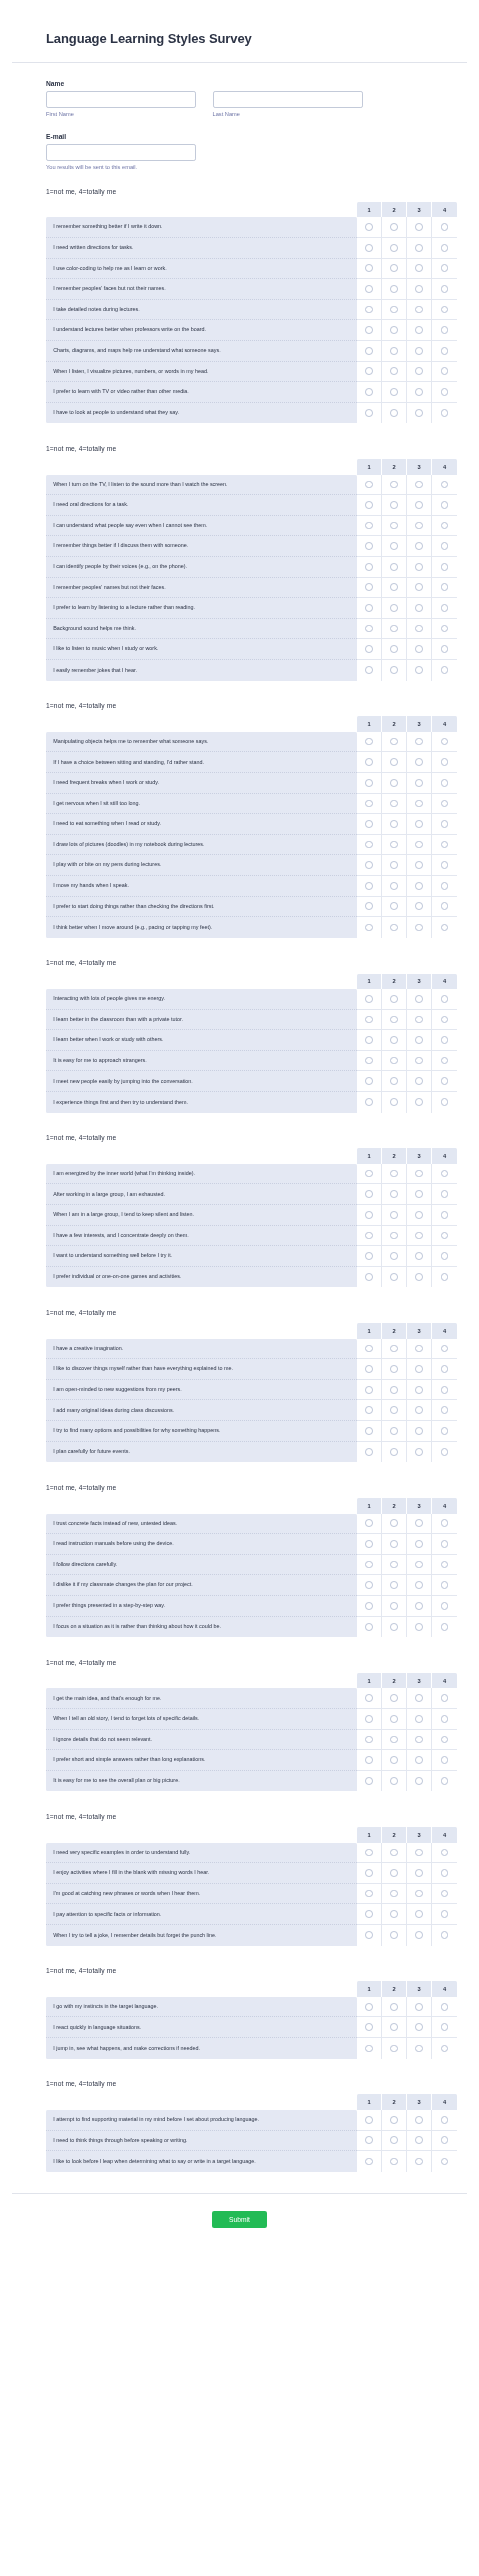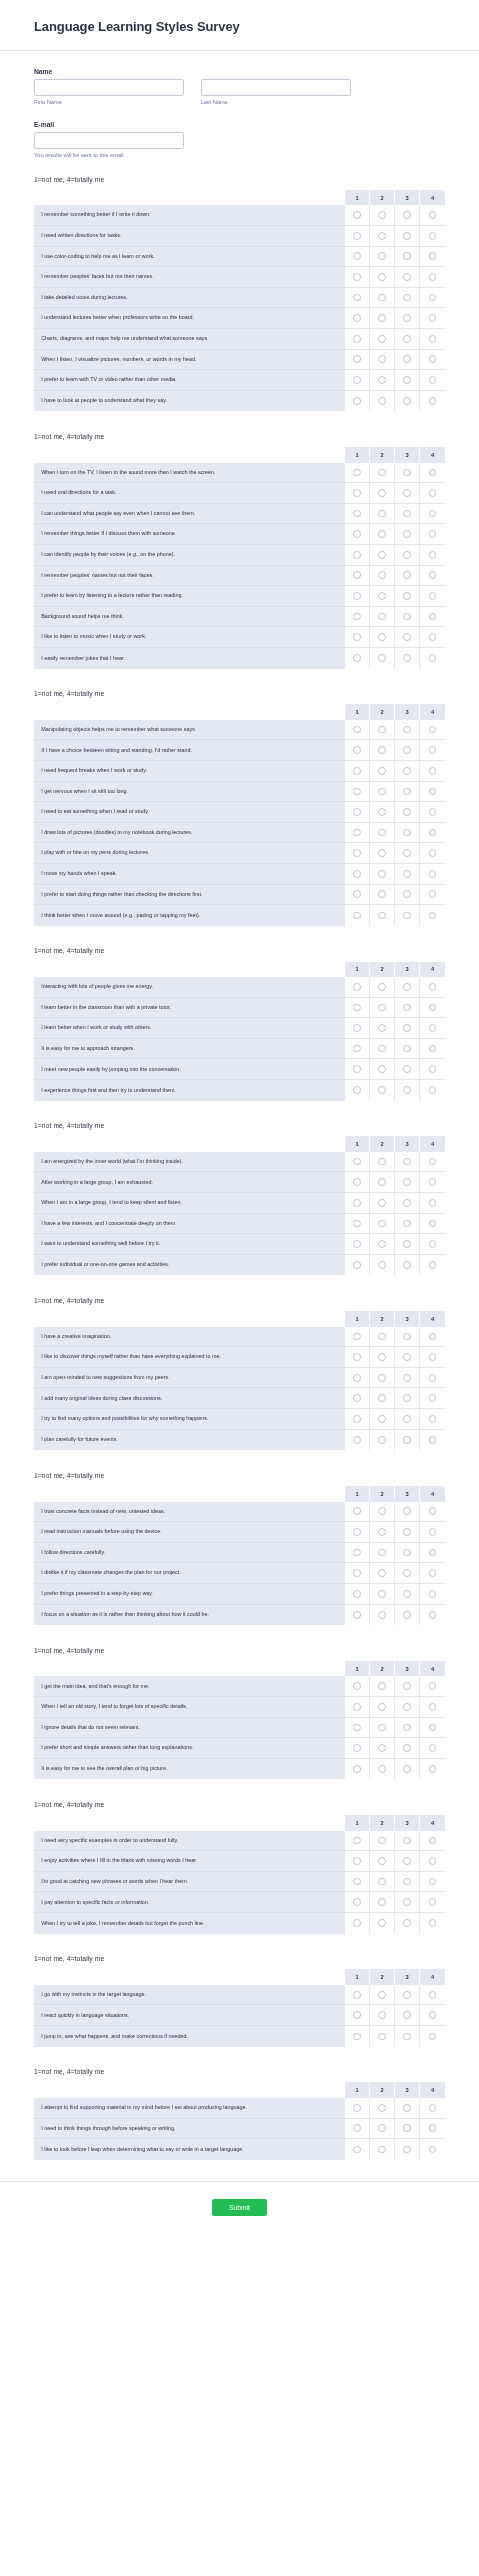--- a/index.html
+++ b/index.html
@@ -11,21 +11,21 @@
   }
   body {
     width: 479px;
     color: #2c3345;
     -webkit-font-smoothing: antialiased;
   }
 
   .form-wrap {
     width: 479px;
     margin: 0;
-    padding: 0;
+    padding: 12px;
   }
 
   
   .form-header {
     padding: 18.5px 34px 14.4px 34px;
     border-bottom: 0.5px solid #e0e3eb;
   }
   .form-title {
     margin: 0;
     font-size: 13px;

